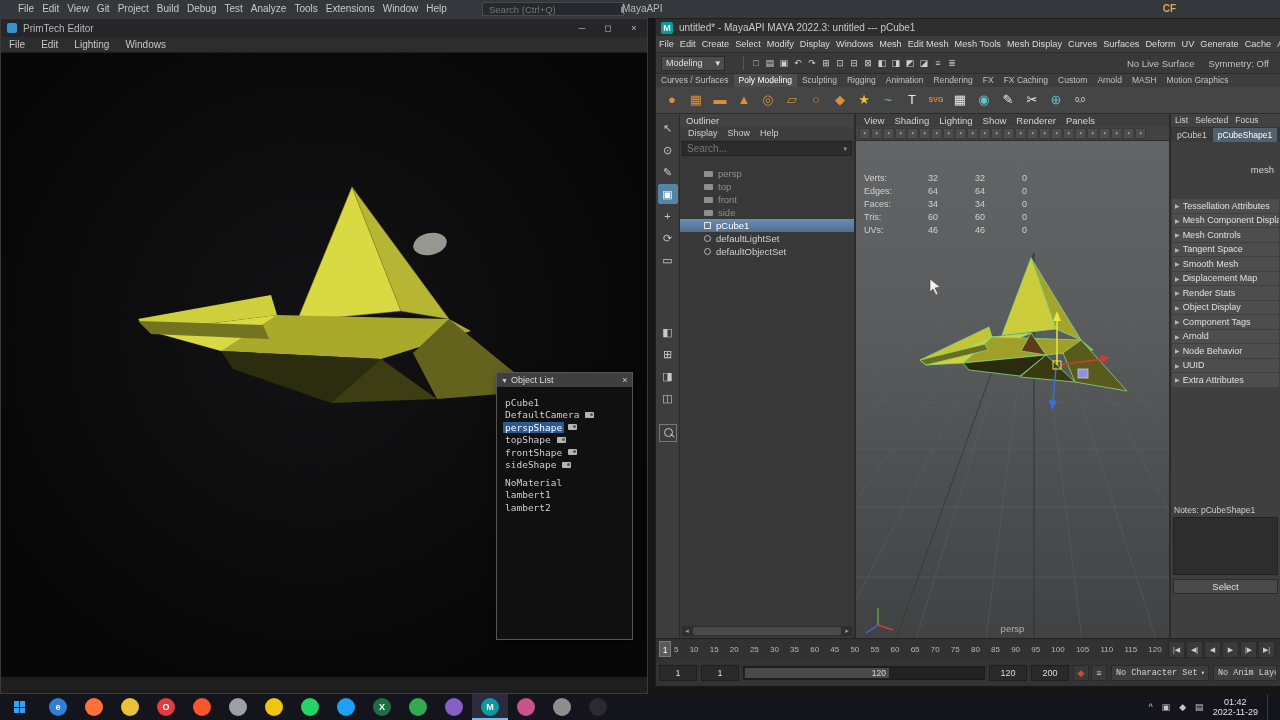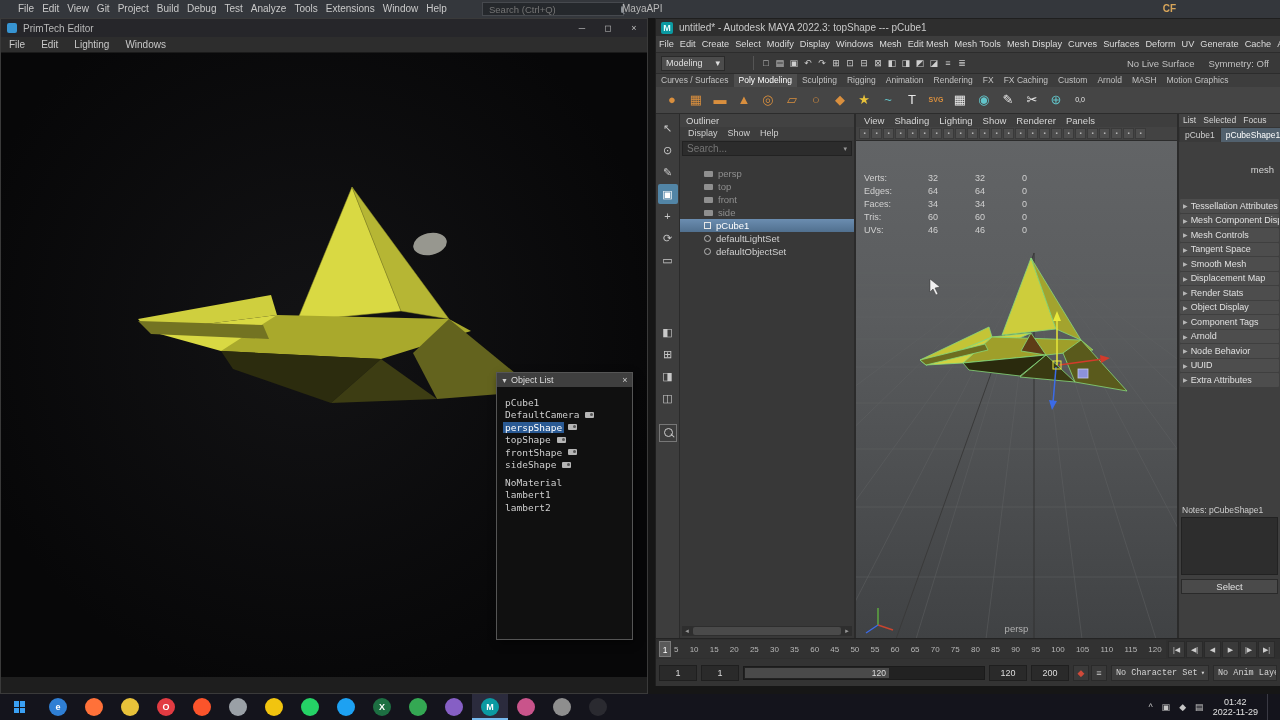--- a/index.html
+++ b/index.html
@@ -46,21 +46,21 @@
   .ol-cam.camera { display:inline-block; width:9px; height:6px; background:#b5b5b5; border-radius:1px; position:relative; }
   .ol-cam.camera::after { content:''; position:absolute; right:1px; top:1px; width:3px; height:3px; border-radius:50%; background:#555; }
 
   
   #maya { position:absolute; left:655px; top:18px; width:625px; height:668px; background:#434343; border-left:1px solid #1f1f1f; border-top:1px solid #1f1f1f; overflow:hidden; }
   .my-title { height:17px; background:#2e2e2e; display:flex; align-items:center; gap:6px; padding-left:5px; font-size:10px; color:#c9c9c9; }
   .maya-logo { width:12px; height:12px; background:#0b9aa2; border-radius:2px; color:#eafdfd; font-size:9px; font-weight:bold; text-align:center; line-height:12px; }
   .my-menubar { height:17px; background:#3d3d3d; display:flex; white-space:nowrap; overflow:hidden; border-bottom:1px solid #2c2c2c; }
   .my-mitem { font-size:9.2px; color:#dcdcdc; padding:0 3px; line-height:17px; }
   .my-toolbar { height:21px; background:#393939; display:flex; align-items:center; padding:0 5px; gap:3px; border-bottom:1px solid #2c2c2c; }
-  .mode-dd { width:64px; height:15px; background:#4c4c4c; border:1px solid #2a2a2a; display:flex; align-items:center; justify-content:space-between; padding:0 4px; font-size:9px; color:#e0e0e0; margin-right:23px; }
+  .mode-dd { width:64px; height:15px; background:#4c4c4c; border:1px solid #2a2a2a; display:flex; align-items:center; justify-content:space-between; padding:0 4px; font-size:9px; color:#e0e0e0; margin-right:13px; }
   .vsep { width:1px; height:14px; background:#555; margin:0 2px; }
   .tb-ico { width:14px; height:14px; font-size:9px; color:#cfcfcf; text-align:center; line-height:14px; }
   .my-toolbar-right { margin-left:auto; display:flex; align-items:center; gap:14px; padding-right:6px; font-size:9.5px; color:#c0c0c0; }
   .my-shelftabs { height:13px; background:#3d3d3d; display:flex; overflow:hidden; }
   .stab { font-size:8.5px; color:#c2c2c2; padding:0 5px; line-height:13px; white-space:nowrap; }
   .stab.on { color:#fff; background:#4e4e4e; }
   .my-shelf { height:27px; background:#454545; display:flex; align-items:center; gap:2px; padding-left:5px; border-bottom:1px solid #2c2c2c; overflow:hidden; }
   .shelf-ico { width:22px; height:22px; display:flex; align-items:center; justify-content:center; font-size:13px; }
   .shelf-ico span { line-height:22px; }
   .c-or { color:#d98f3e; }
@@ -109,21 +109,21 @@
   .vpi::before { content:'▪'; }
   .vp-canvas { position:absolute; left:0; top:27px; right:0; bottom:0; background:linear-gradient(180deg,#626466 0%,#5a5c5e 35%,#404244 100%); }
   .vp-canvas svg { position:absolute; left:0; top:0; }
   .hud { position:absolute; left:8px; top:3px; font-size:9px; color:#d0d0d0;margin-top:28px; }
   .hud-row { display:flex; line-height:13px; }
   .hud-l { width:64px; }
   .hud-v { width:47px; }
   .persp-label { position:absolute; bottom:4px; left:0; right:0; text-align:center; font-size:9.5px; color:#b0b0b0; }
 
   
-  .ae { width:101px; background:#3f3f3f; display:flex; flex-direction:column; overflow:hidden; }
+  .ae { width:109px; background:#3f3f3f; display:flex; flex-direction:column; overflow:hidden; }
   .ae-menus { height:13px; display:flex; gap:7px; padding-left:4px; background:#424242; }
   .ae-mitem { font-size:8.5px; color:#d5d5d5; line-height:13px; }
   .ae-tabs { height:15px; display:flex; gap:1px; padding:1px 1px 0; background:#353535; }
   .ae-tab { font-size:8.5px; color:#cfcfcf; padding:0 5px; line-height:14px; background:#3a3a3a; white-space:nowrap; }
   .ae-tab.on { background:#52616e; color:#fff; }
   .ae-type { margin-top:22px; text-align:right; padding-right:6px; font-size:9.5px; color:#d5d5d5; }
   .ae-sections { margin-top:24px; display:flex; flex-direction:column; gap:1px; padding:0 1px; }
   .ae-row { height:13.5px; background:#4d4d4d; border-radius:1px; display:flex; align-items:center; gap:3px; padding:0 3px; white-space:nowrap; overflow:hidden; }
   .ae-arrow { font-size:6px; color:#b5b5b5; }
   .ae-label { font-size:9px; color:#e0e0e0; }
@@ -269,21 +269,21 @@
 
             </div>
           </div>
       </div>
     </div>
   </section>
 
   <section id="maya">
     <div class="my-title">
       <span class="maya-logo">M</span>
-      <span>untitled* - Autodesk MAYA 2022.3: topShape  ---  pCube1</span>
+      <span>untitled* - MayaAPI MAYA 2022.3: untitled  ---  pCube1</span>
     </div>
     <div class="my-menubar">
 
     <span class="my-mitem">File</span>
         <span class="my-mitem">Edit</span>
         <span class="my-mitem">Create</span>
         <span class="my-mitem">Select</span>
         <span class="my-mitem">Modify</span>
         <span class="my-mitem">Display</span>
         <span class="my-mitem">Windows</span>

